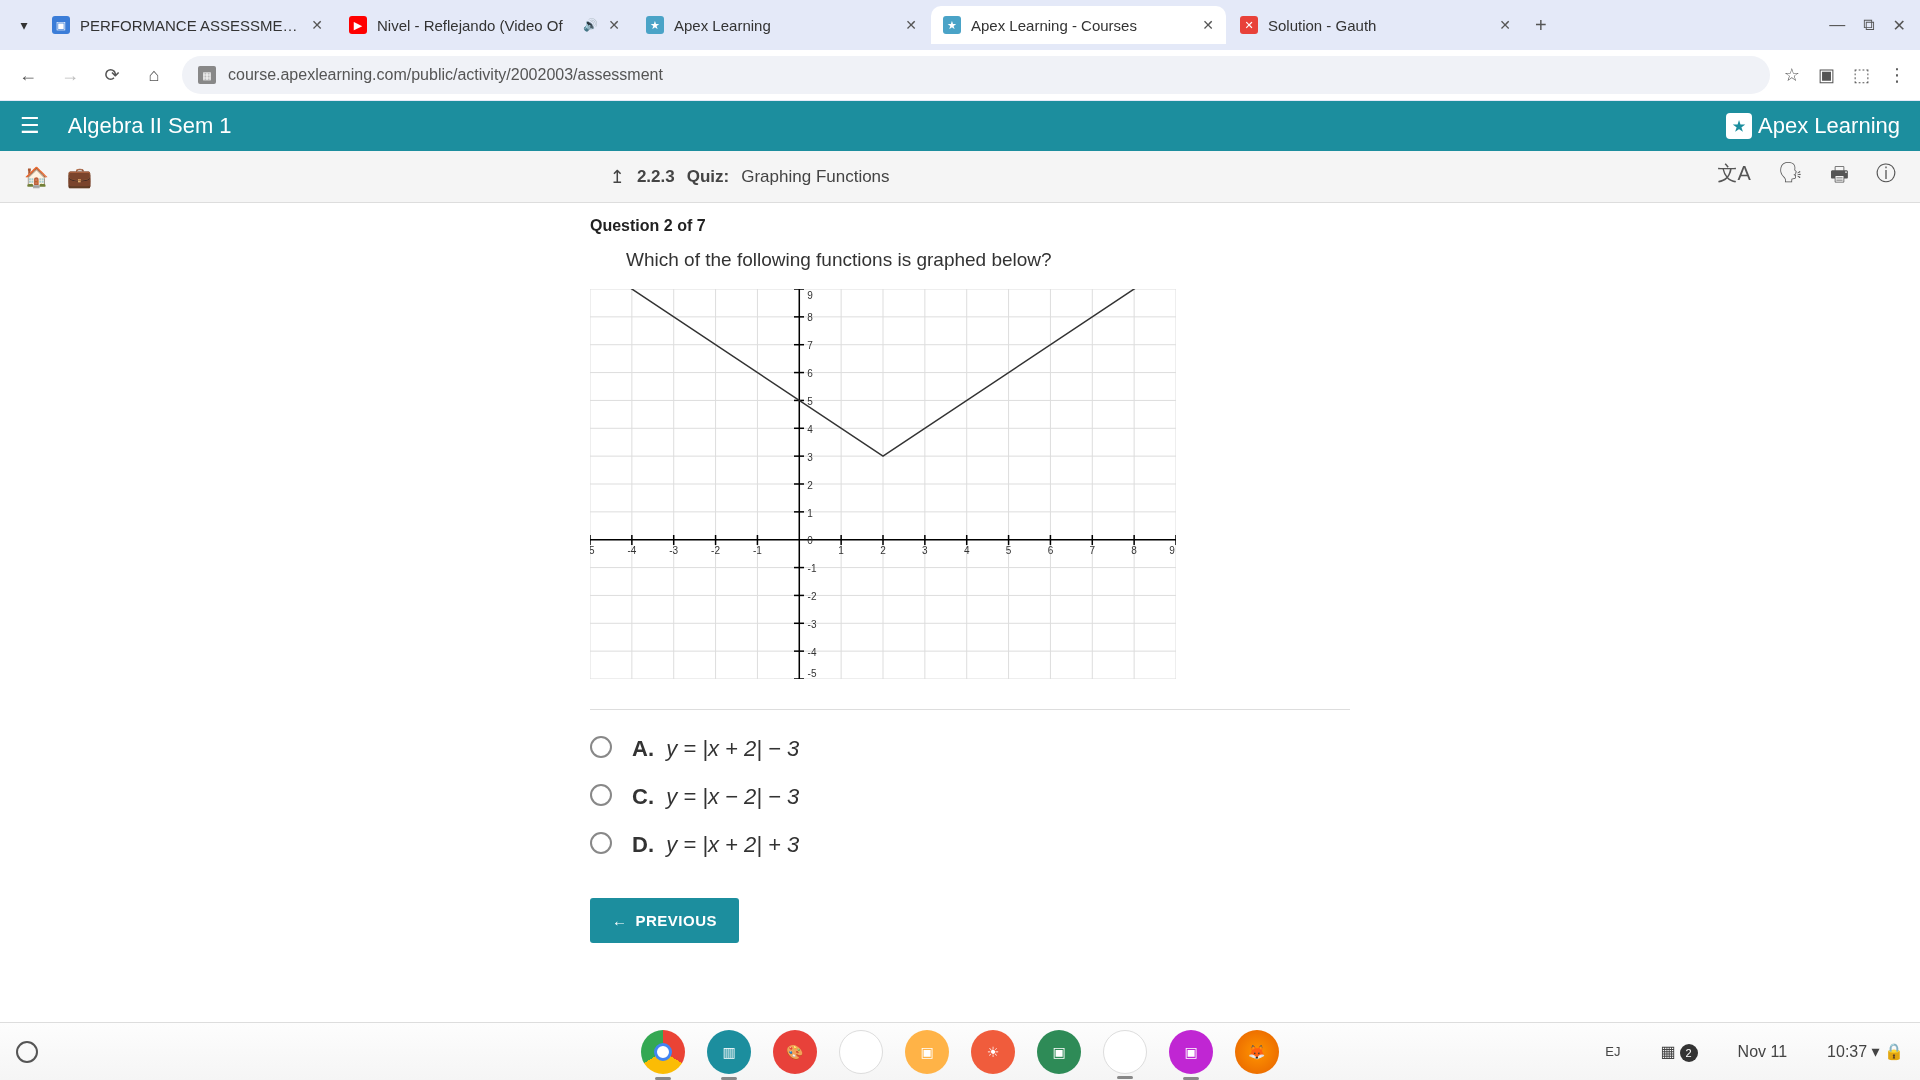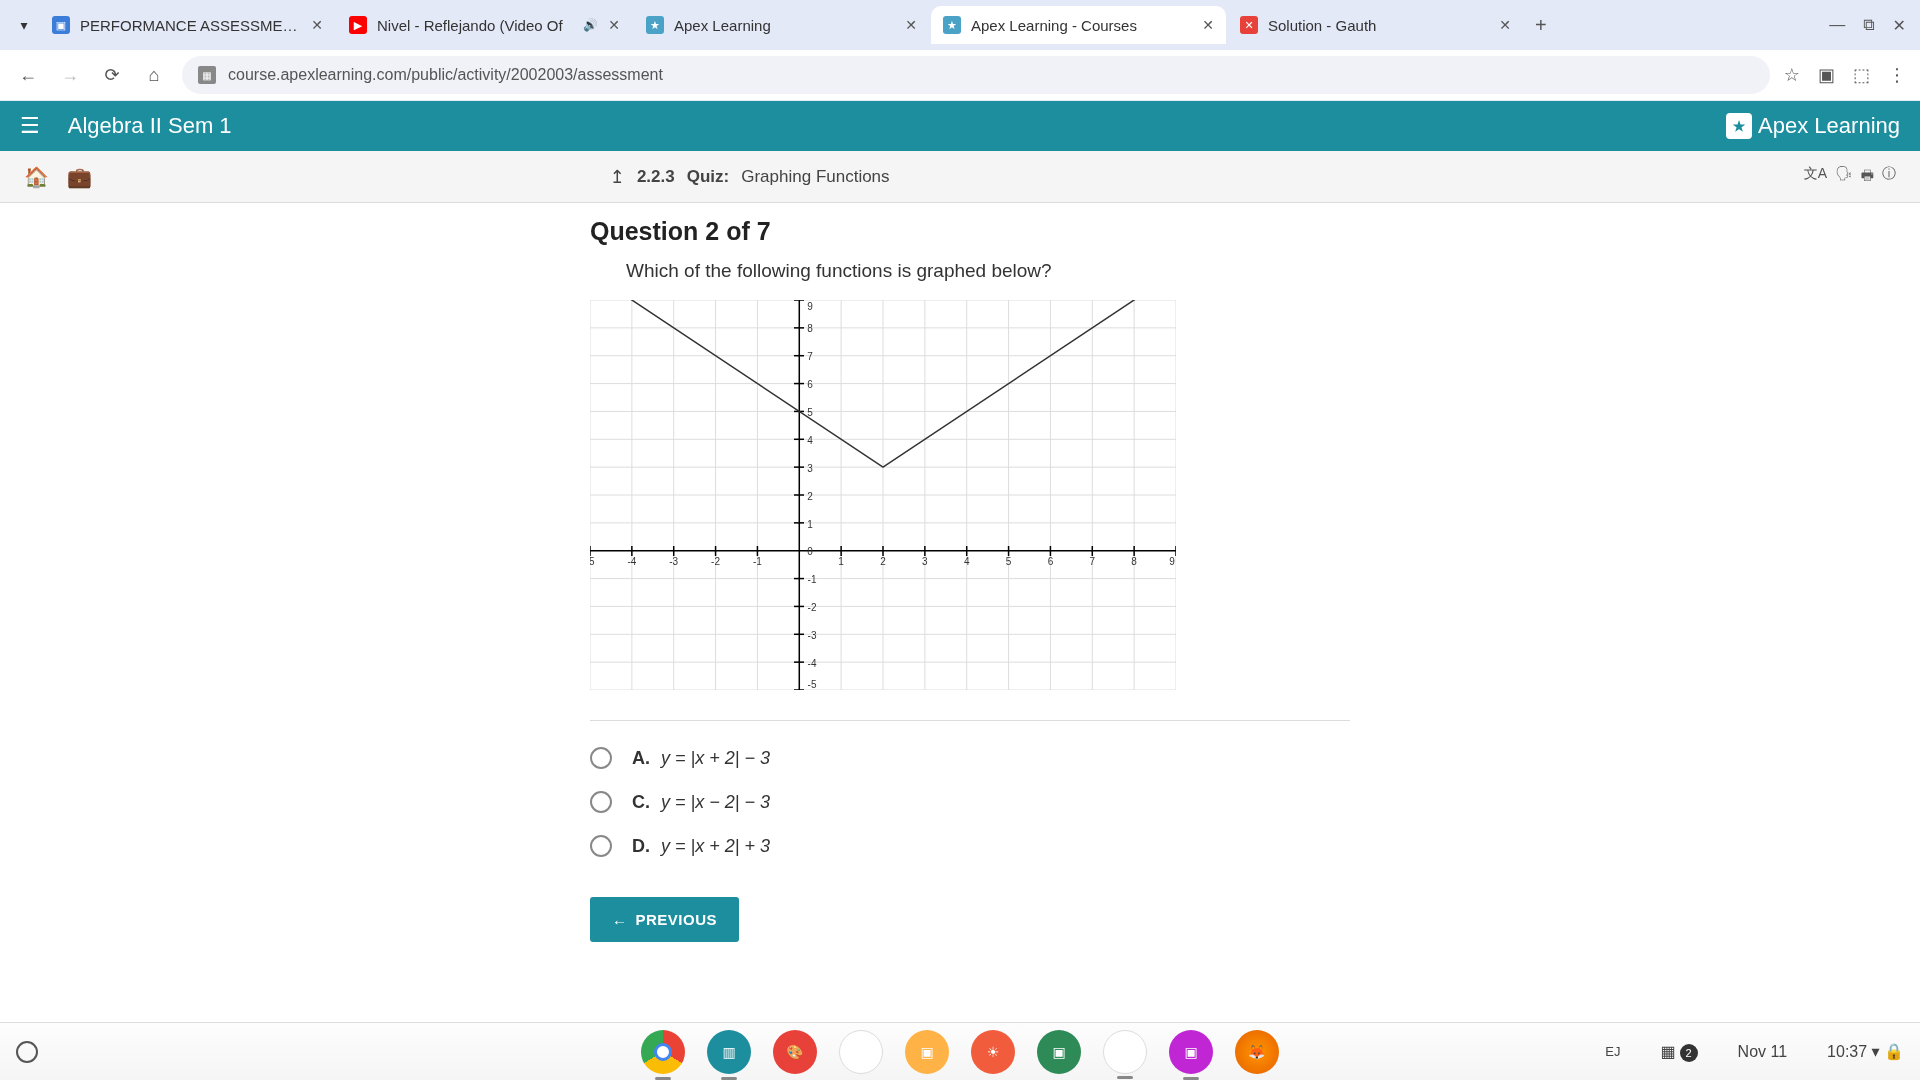--- a/index.html
+++ b/index.html
@@ -30,34 +30,34 @@
 .brand { margin-left:auto; display:flex; align-items:center; gap:6px; font-size:22px; font-weight:400; }
 .brand-logo { width:26px; height:26px; background:#fff; border-radius:4px; display:flex; align-items:center; justify-content:center; color:#1c8e9e; font-size:14px; font-weight:bold; }
 
 
 .sub-header { height:52px; background:#f5f5f5; border-bottom:1px solid #ddd; display:flex; align-items:center; padding:0 24px; color:#444; }
 .sub-left-icon { font-size:20px; margin-right:18px; color:#555; }
 .breadcrumb-area { margin-left: 500px; display:flex; align-items:center; gap:12px; font-size:17px; }
 .breadcrumb-area .up { font-size:18px; }
 .breadcrumb-area .num { font-weight:bold; }
 .breadcrumb-area .quiz { font-weight:bold; }
-.sub-right { margin-left:auto; display:flex; gap:8px; font-size:14px; color:#555; }
+.sub-right { margin-left:auto; display:flex; gap:27px; font-size:20px; color:#555; }
 
 
 .content { padding: 14px 0 0 590px; }
-.q-title { font-size:25px; font-weight:bold; color:#222; margin-bottom:14px; }
+.q-title { font-size:16px; font-weight:bold; color:#222; margin-bottom:14px; }
 .q-text { font-size:19px; color:#333; margin-bottom:18px;margin-left:36px; }
 
 .graph-box { width:586px; height:390px; background:#fff; position:relative; margin-bottom:30px; }
 .graph-box svg { width:100%; height:100%; }
 
 .divider { border-top:1px solid #ddd; width:760px; margin: 0 0 26px 0; }
 
 .options { display:flex; flex-direction:column; gap:22px; margin-bottom:40px; }
-.option { display:flex; align-items:flex-end; gap:20px; font-size:18px; color:#333; }
+.option { display:flex; align-items:flex-start; gap:20px; font-size:22px; color:#333; }
 .radio { width:22px; height:22px; border:2px solid #888; border-radius:50%; flex-shrink:0; }
 .option .letter { font-weight:bold; margin-right:6px; }
 .option .eq { font-style:italic; }
 
 .prev-btn { background:#1c8e9e; color:#fff; border:none; padding:14px 22px; font-size:15px; font-weight:bold; letter-spacing:0.5px; border-radius:3px; display:flex; align-items:center; gap:8px; }
 
 
 .taskbar { position:fixed; bottom:0; left:0; right:0; height:58px; background:linear-gradient(#fdfdfd,#f5f5f5); border-top:1px solid #ddd; display:flex; align-items:center; padding:0 16px; }
 .tb-circle { width:22px; height:22px; border:2px solid #555; border-radius:50%; }
 .tb-apps { position:absolute; left:50%; transform:translateX(-50%); display:flex; gap:22px; }

